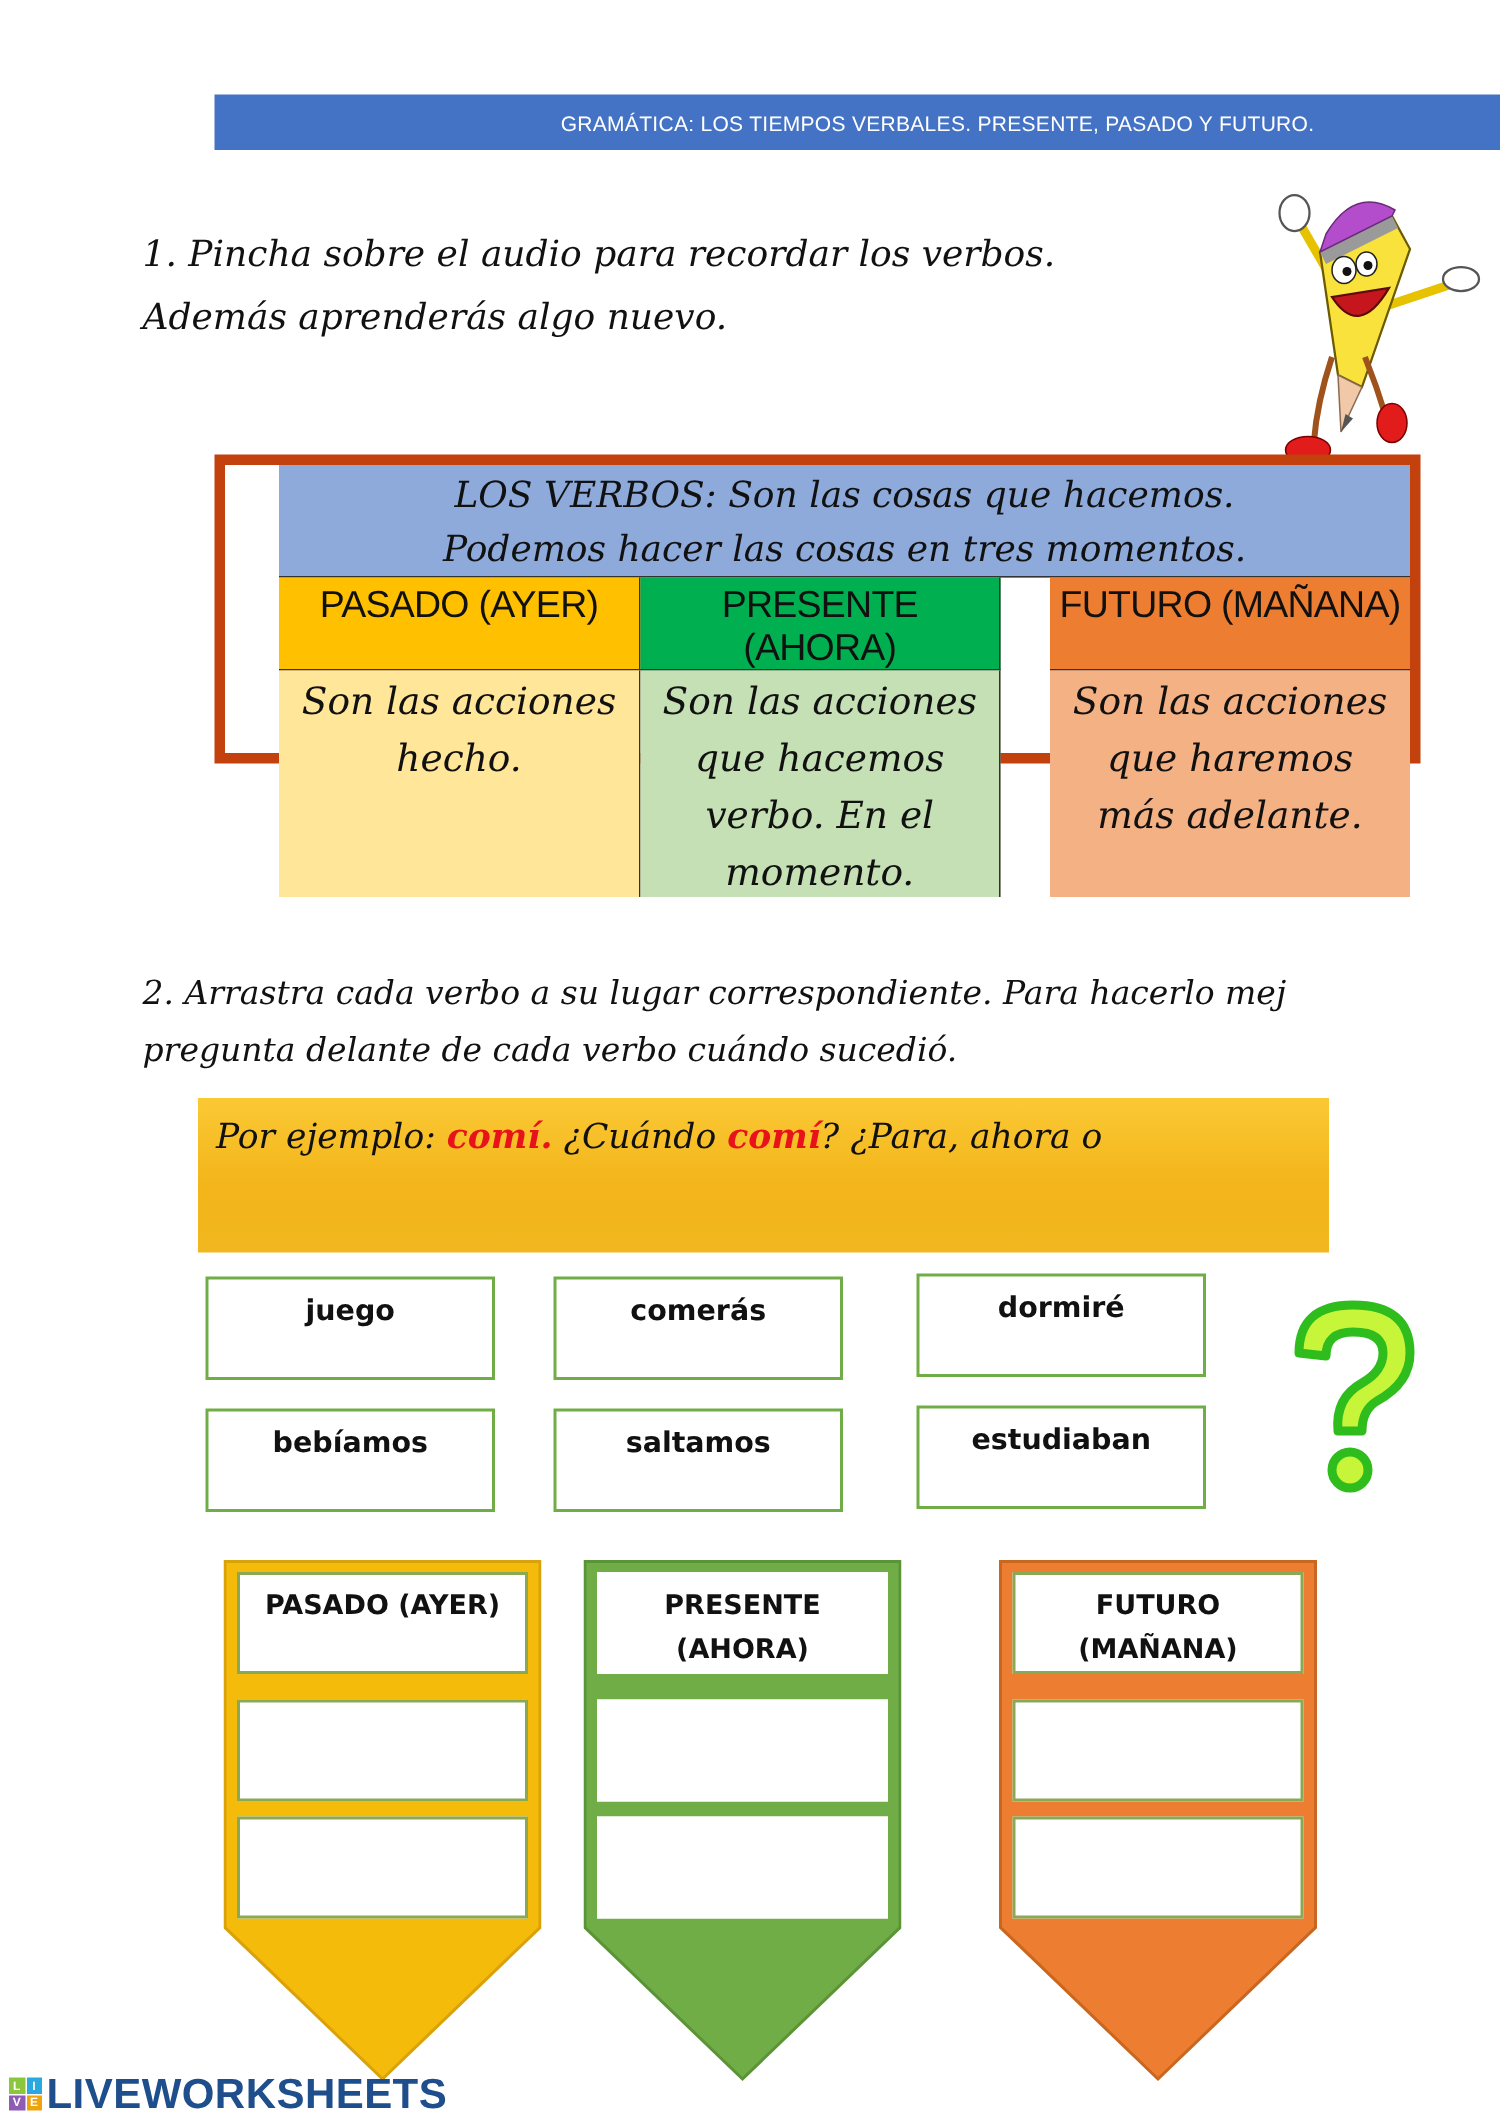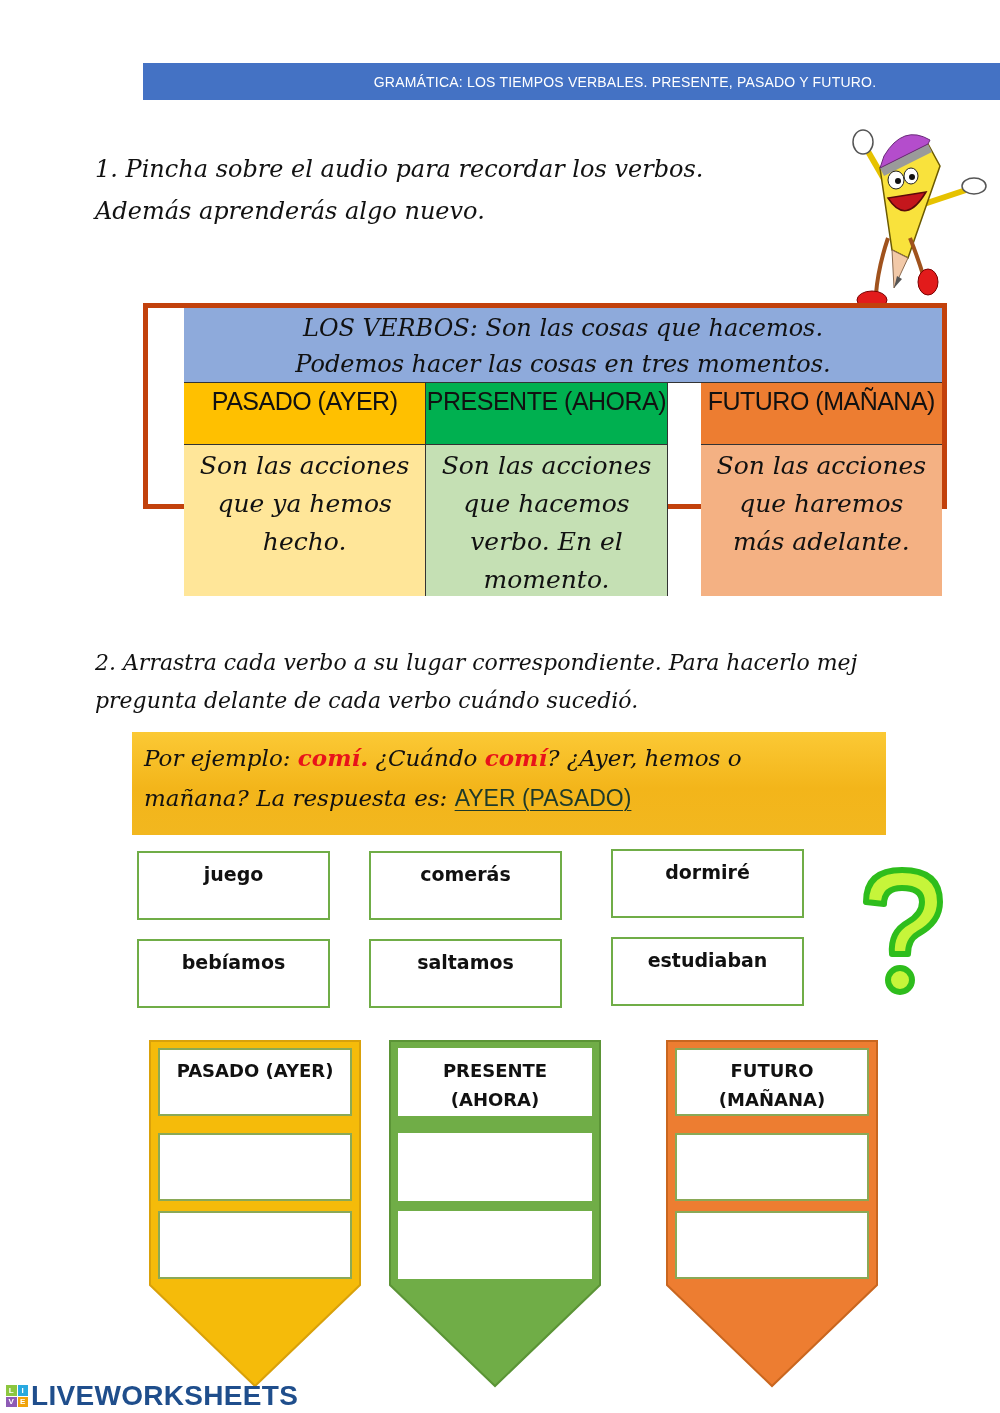--- a/index.html
+++ b/index.html
@@ -16,21 +16,21 @@
   .cursive {
     font-family: "DejaVu Serif", serif; font-style: italic; color: #111;
   }
 
   .instr1 { position: absolute; left: 95px; top: 124px; font-size: 24px; line-height: 42px; margin-top: 24px; }
   .instr2 { position: absolute; left: 95px; top: 644px; font-size: 22px; line-height: 38px; white-space: nowrap; }
 
   .mascot { position: absolute; left: 848px; top: 118px; width: 150px; height: 200px; }
 
   
-  .vtable { position: absolute; left: 143px; top: 303px; width: 804px; height: 206px; border: 5px solid #c2410c; padding-left: 36px; }
+  .vtable { position: absolute; left: 143px; top: 303px; width: 804px; height: 206px; border: 7px solid #c2410c; padding-left: 36px; }
   .vtable .head {
     height: 75px; background: #8eaadb; border-bottom: 1px solid #333;
     text-align: center; font-size: 24px; line-height: 36px; padding-top: 2px;
   }
   .vtable .row { display: flex; }
   .vtable .cell { border-right: 1px solid #333; text-align: center; }
   .vtable .cell:last-child { border-right: none; }
   .vtable .c1 { width: 268px; }
   .vtable .c2 { width: 267px; }
   .vtable .c3 { width: 267px; margin-left: 33px; }
@@ -137,21 +137,20 @@
     <div>Podemos hacer las cosas en tres momentos.</div>
   </div>
   <div class="row hrow">
     <div class="cell c1" style="background:#ffc000">PASADO (AYER)</div>
     <div class="cell c2" style="background:#00b050">PRESENTE (AHORA)</div>
     <div class="cell c3" style="background:#ed7d31">FUTURO (MAÑANA)</div>
   </div>
   <div class="row brow">
     <div class="cell c1 cursive" style="background:#ffe699">
       <div>Son las acciones</div>
-      <div>que ya hemos</div>
       <div>hecho.</div>
     </div>
     <div class="cell c2 cursive" style="background:#c5e0b4">
       <div>Son las acciones</div>
       <div>que hacemos</div>
       <div>verbo. En el</div>
       <div>momento.</div>
     </div>
     <div class="cell c3 cursive" style="background:#f4b183">
       <div>Son las acciones</div>
@@ -160,22 +159,21 @@
     </div>
   </div>
 </div>
 
 <div class="instr2 cursive">
   <div>2. Arrastra cada verbo a su lugar correspondiente. Para hacerlo mej</div>
   <div>pregunta delante de cada verbo cuándo sucedió.</div>
 </div>
 
 <div class="example cursive">
-  <div><span>Por ejemplo: </span><span class="red">comí.</span><span> ¿Cuándo </span><span class="red">comí</span><span>? ¿Ayer, hemos o</span></div>
-  <div><span>mañana? La respuesta es: </span><span class="answer">AYER (PASADO)</span></div>
+  <div><span>Por ejemplo: </span><span class="red">comí.</span><span> ¿Cuándo </span><span class="red">comí</span><span>? ¿Para, ahora o</span></div>
 </div>
 
 <div class="card" style="left:137px; top:851px;">juego</div>
 <div class="card" style="left:369px; top:851px;">comerás</div>
 <div class="card" style="left:611px; top:849px;">dormiré</div>
 <div class="card" style="left:137px; top:939px;">bebíamos</div>
 <div class="card" style="left:369px; top:939px;">saltamos</div>
 <div class="card" style="left:611px; top:937px;">estudiaban</div>
 
 <div class="qmark">

